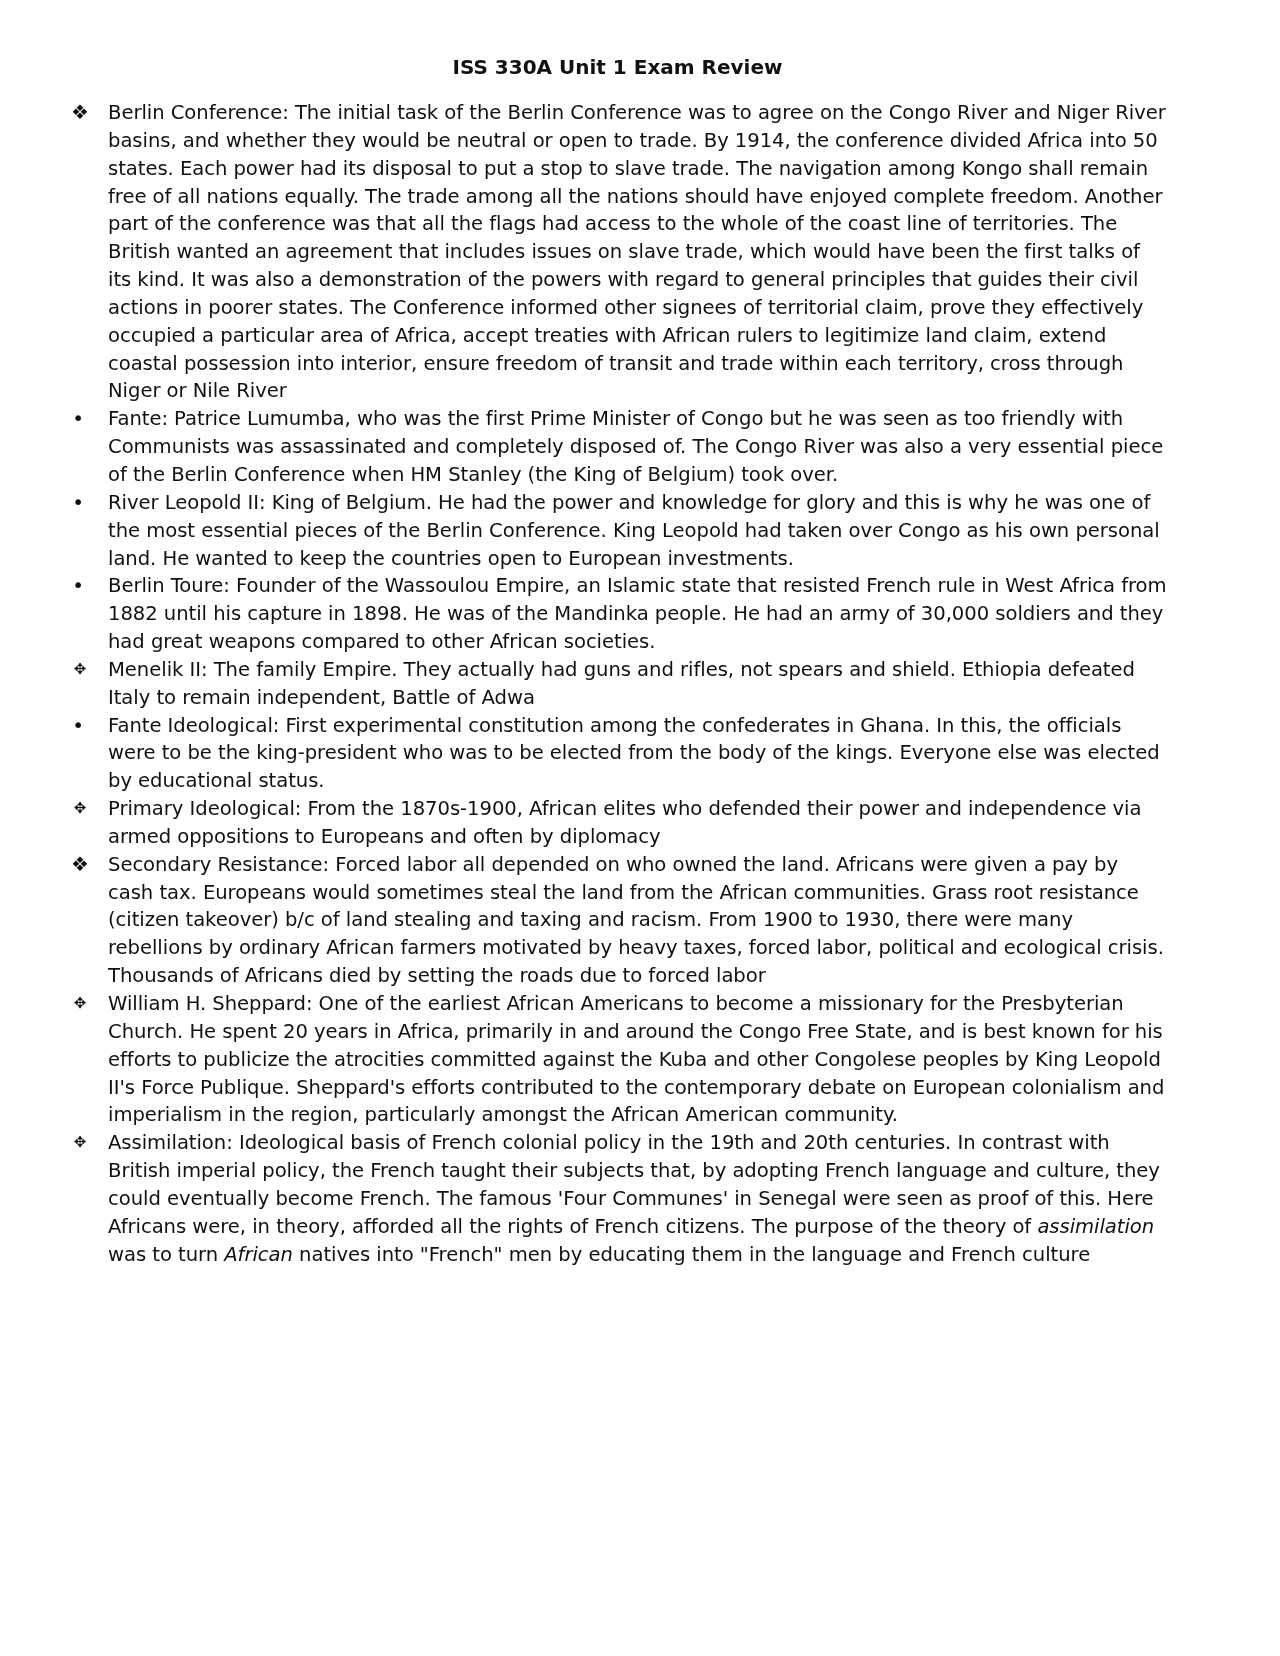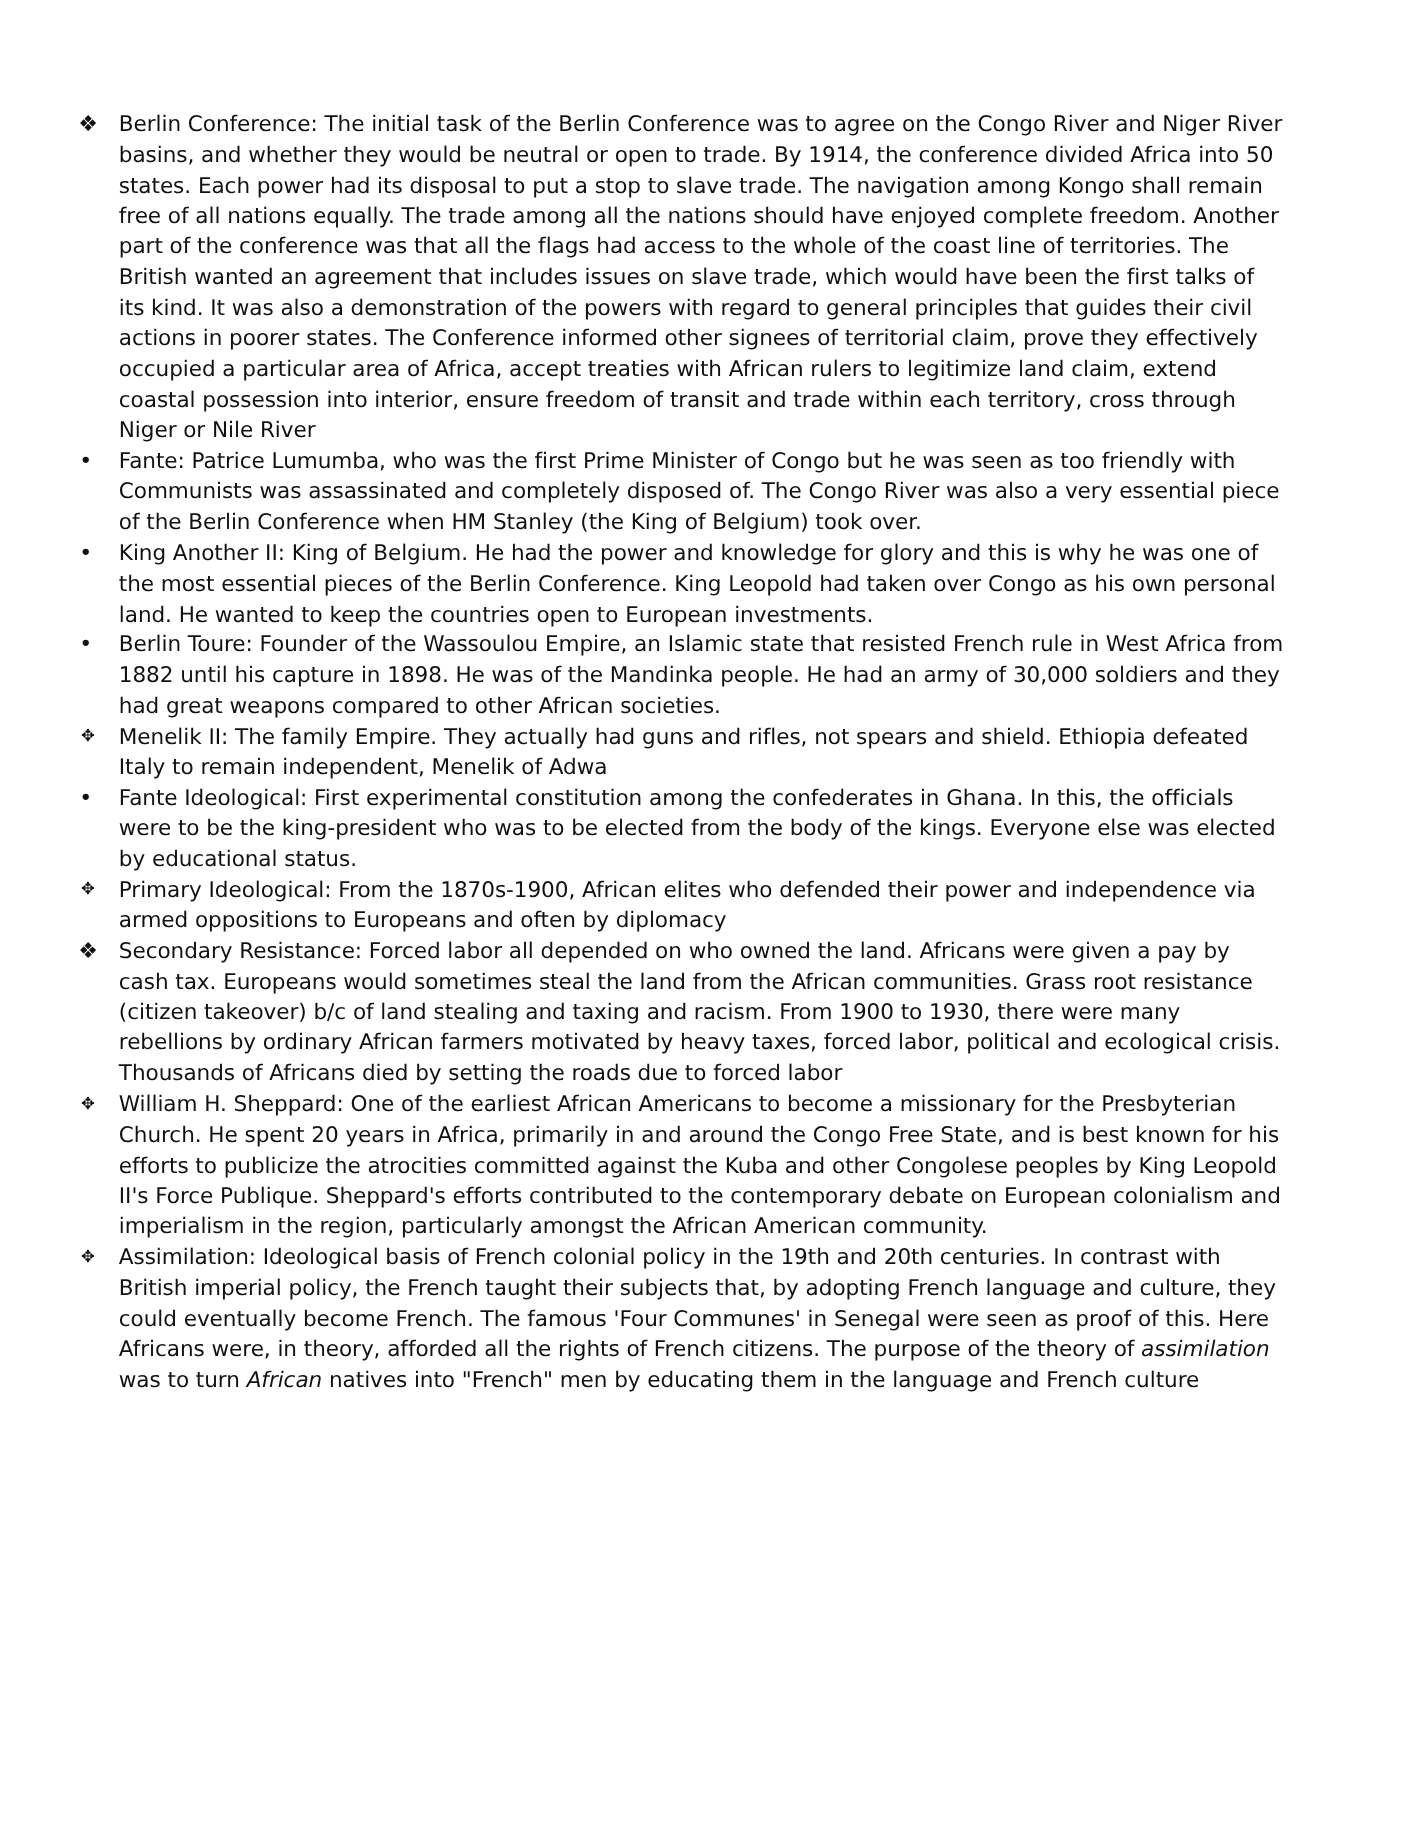--- a/index.html
+++ b/index.html
@@ -75,41 +75,44 @@
     .term {
       font-weight: normal;
     }
     em {
     }
   </style>
 </head>
 <body>
 
 <div class="page">
+  <div class="title">
+    <span>ISS 330A Unit 1 Exam Review</span>
+  </div>
 
   <ul class="list">
     <li class="item">
       <span class="bullet diamond-bold">❖</span>
       <span class="term">Berlin Conference:</span><span> The initial task of the Berlin Conference was to agree on the Congo River and Niger River basins, and whether they would be neutral or open to trade. By 1914, the conference divided Africa into 50 states. Each power had its disposal to put a stop to slave trade. The navigation among Kongo shall remain free of all nations equally. The trade among all the nations should have enjoyed complete freedom. Another part of the conference was that all the flags had access to the whole of the coast line of territories. The British wanted an agreement that includes issues on slave trade, which would have been the first talks of its kind. It was also a demonstration of the powers with regard to general principles that guides their civil actions in poorer states. The Conference informed other signees of territorial claim, prove they effectively occupied  a particular area of Africa, accept treaties with African rulers to legitimize land claim, extend coastal possession into interior, ensure freedom of transit and trade within each territory, cross through Niger or Nile River</span>
     </li>
     <li class="item">
       <span class="bullet dot">•</span>
       <span class="term">Fante:</span><span> Patrice Lumumba, who was the first Prime Minister of Congo but he was seen as too friendly with Communists was assassinated and completely disposed of. The Congo River was also a very essential piece of the Berlin Conference when HM Stanley (the King of Belgium) took over.</span>
     </li>
     <li class="item">
       <span class="bullet dot">•</span>
-      <span class="term">King Another II:</span><span> King of Belgium. He had the power and knowledge for glory and this is why he was one of the most essential pieces of the Berlin Conference. King Leopold had taken over Congo as his own personal land. He wanted to keep the countries open to European investments.</span>
+      <span class="term">River Leopold II:</span><span> King of Belgium. He had the power and knowledge for glory and this is why he was one of the most essential pieces of the Berlin Conference. King Leopold had taken over Congo as his own personal land. He wanted to keep the countries open to European investments.</span>
     </li>
     <li class="item">
       <span class="bullet dot">•</span>
       <span class="term">Berlin Toure:</span><span> Founder of the Wassoulou Empire, an Islamic state that resisted French rule in West Africa from 1882 until his capture in 1898. He was of the Mandinka people. He had an army of 30,000 soldiers and they had great weapons compared to other African societies.</span>
     </li>
     <li class="item">
       <span class="bullet diamond-light">✥</span>
-      <span class="term">Menelik II:</span><span> The family Empire. They actually had guns and rifles, not spears and shield. Ethiopia defeated Italy to remain independent, Menelik of Adwa</span>
+      <span class="term">Menelik II:</span><span> The family Empire. They actually had guns and rifles, not spears and shield. Ethiopia defeated Italy to remain independent, Battle of Adwa</span>
     </li>
     <li class="item">
       <span class="bullet dot">•</span>
       <span class="term">Fante Ideological:</span><span> First experimental constitution among the confederates in Ghana. In this, the officials were to be the king-president who was to be elected from the body of the kings. Everyone else was elected by educational status.</span>
     </li>
     <li class="item">
       <span class="bullet diamond-light">✥</span>
       <span class="term">Primary Ideological:</span><span> From the 1870s-1900, African elites who defended their power and independence via armed oppositions to Europeans and often by diplomacy</span>
     </li>
     <li class="item">

